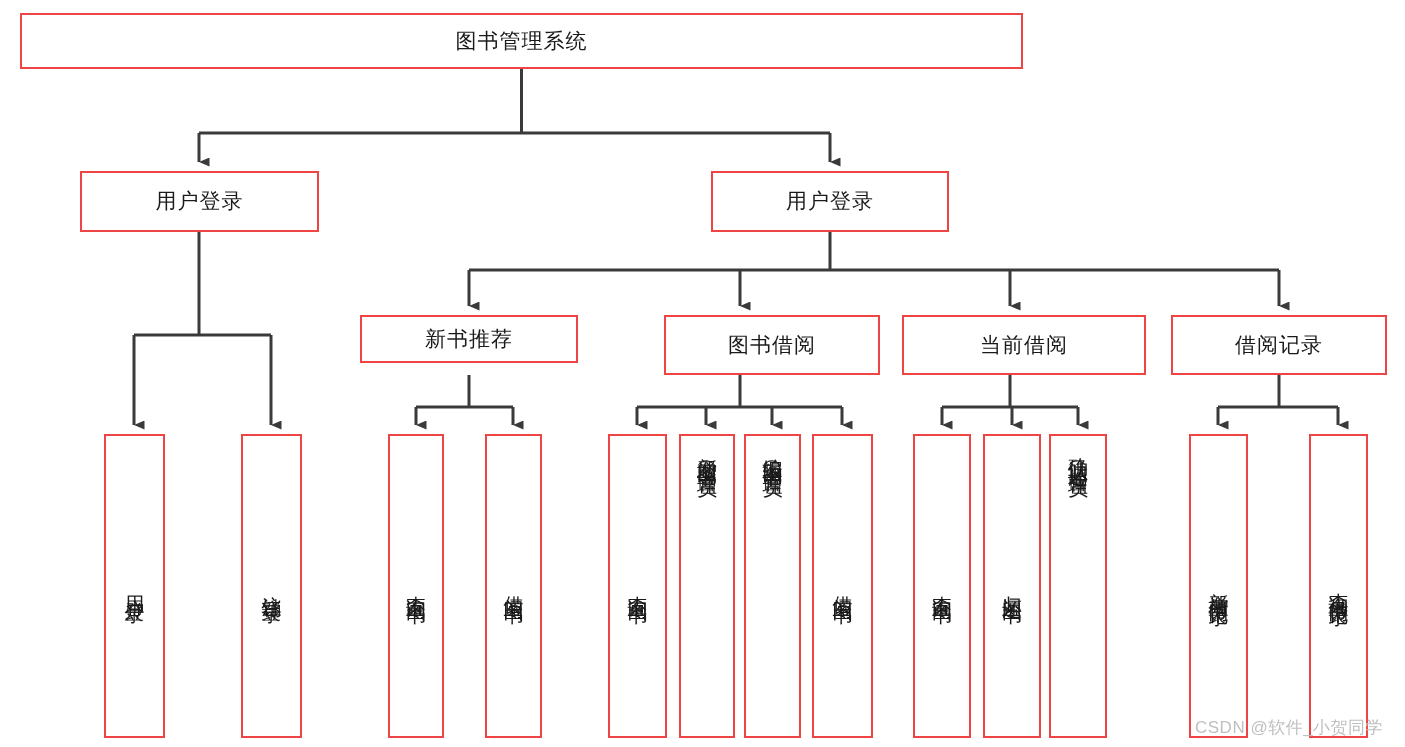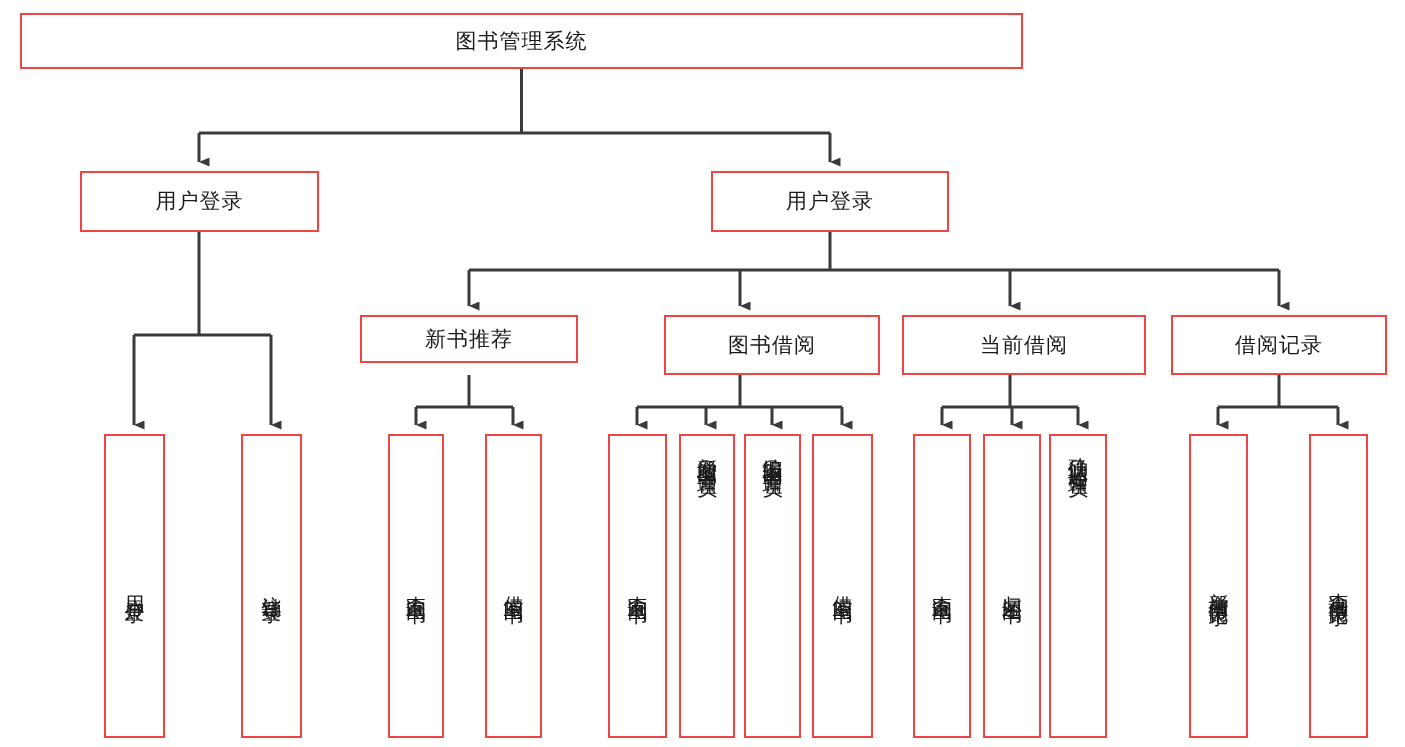--- a/index.html
+++ b/index.html
@@ -169,14 +169,15 @@
         <span class="node-label">确认归还（管理员）</span>
       </div>
       <div class="node vert" style="left: 1189px; top: 434px; width: 59px; height: 304px;">
         <span class="node-label">新增借阅记录</span>
       </div>
       <div class="node vert" style="left: 1309px; top: 434px; width: 59px; height: 304px;">
         <span class="node-label">查询借阅记录</span>
       </div>
     </div>
 
+  <div class="watermark" style="left: 1195px; top: 716px; color: rgb(191, 191, 191);">CSDN @软件_小贺同学</div>
 
 </div>
 
 </body></html>

